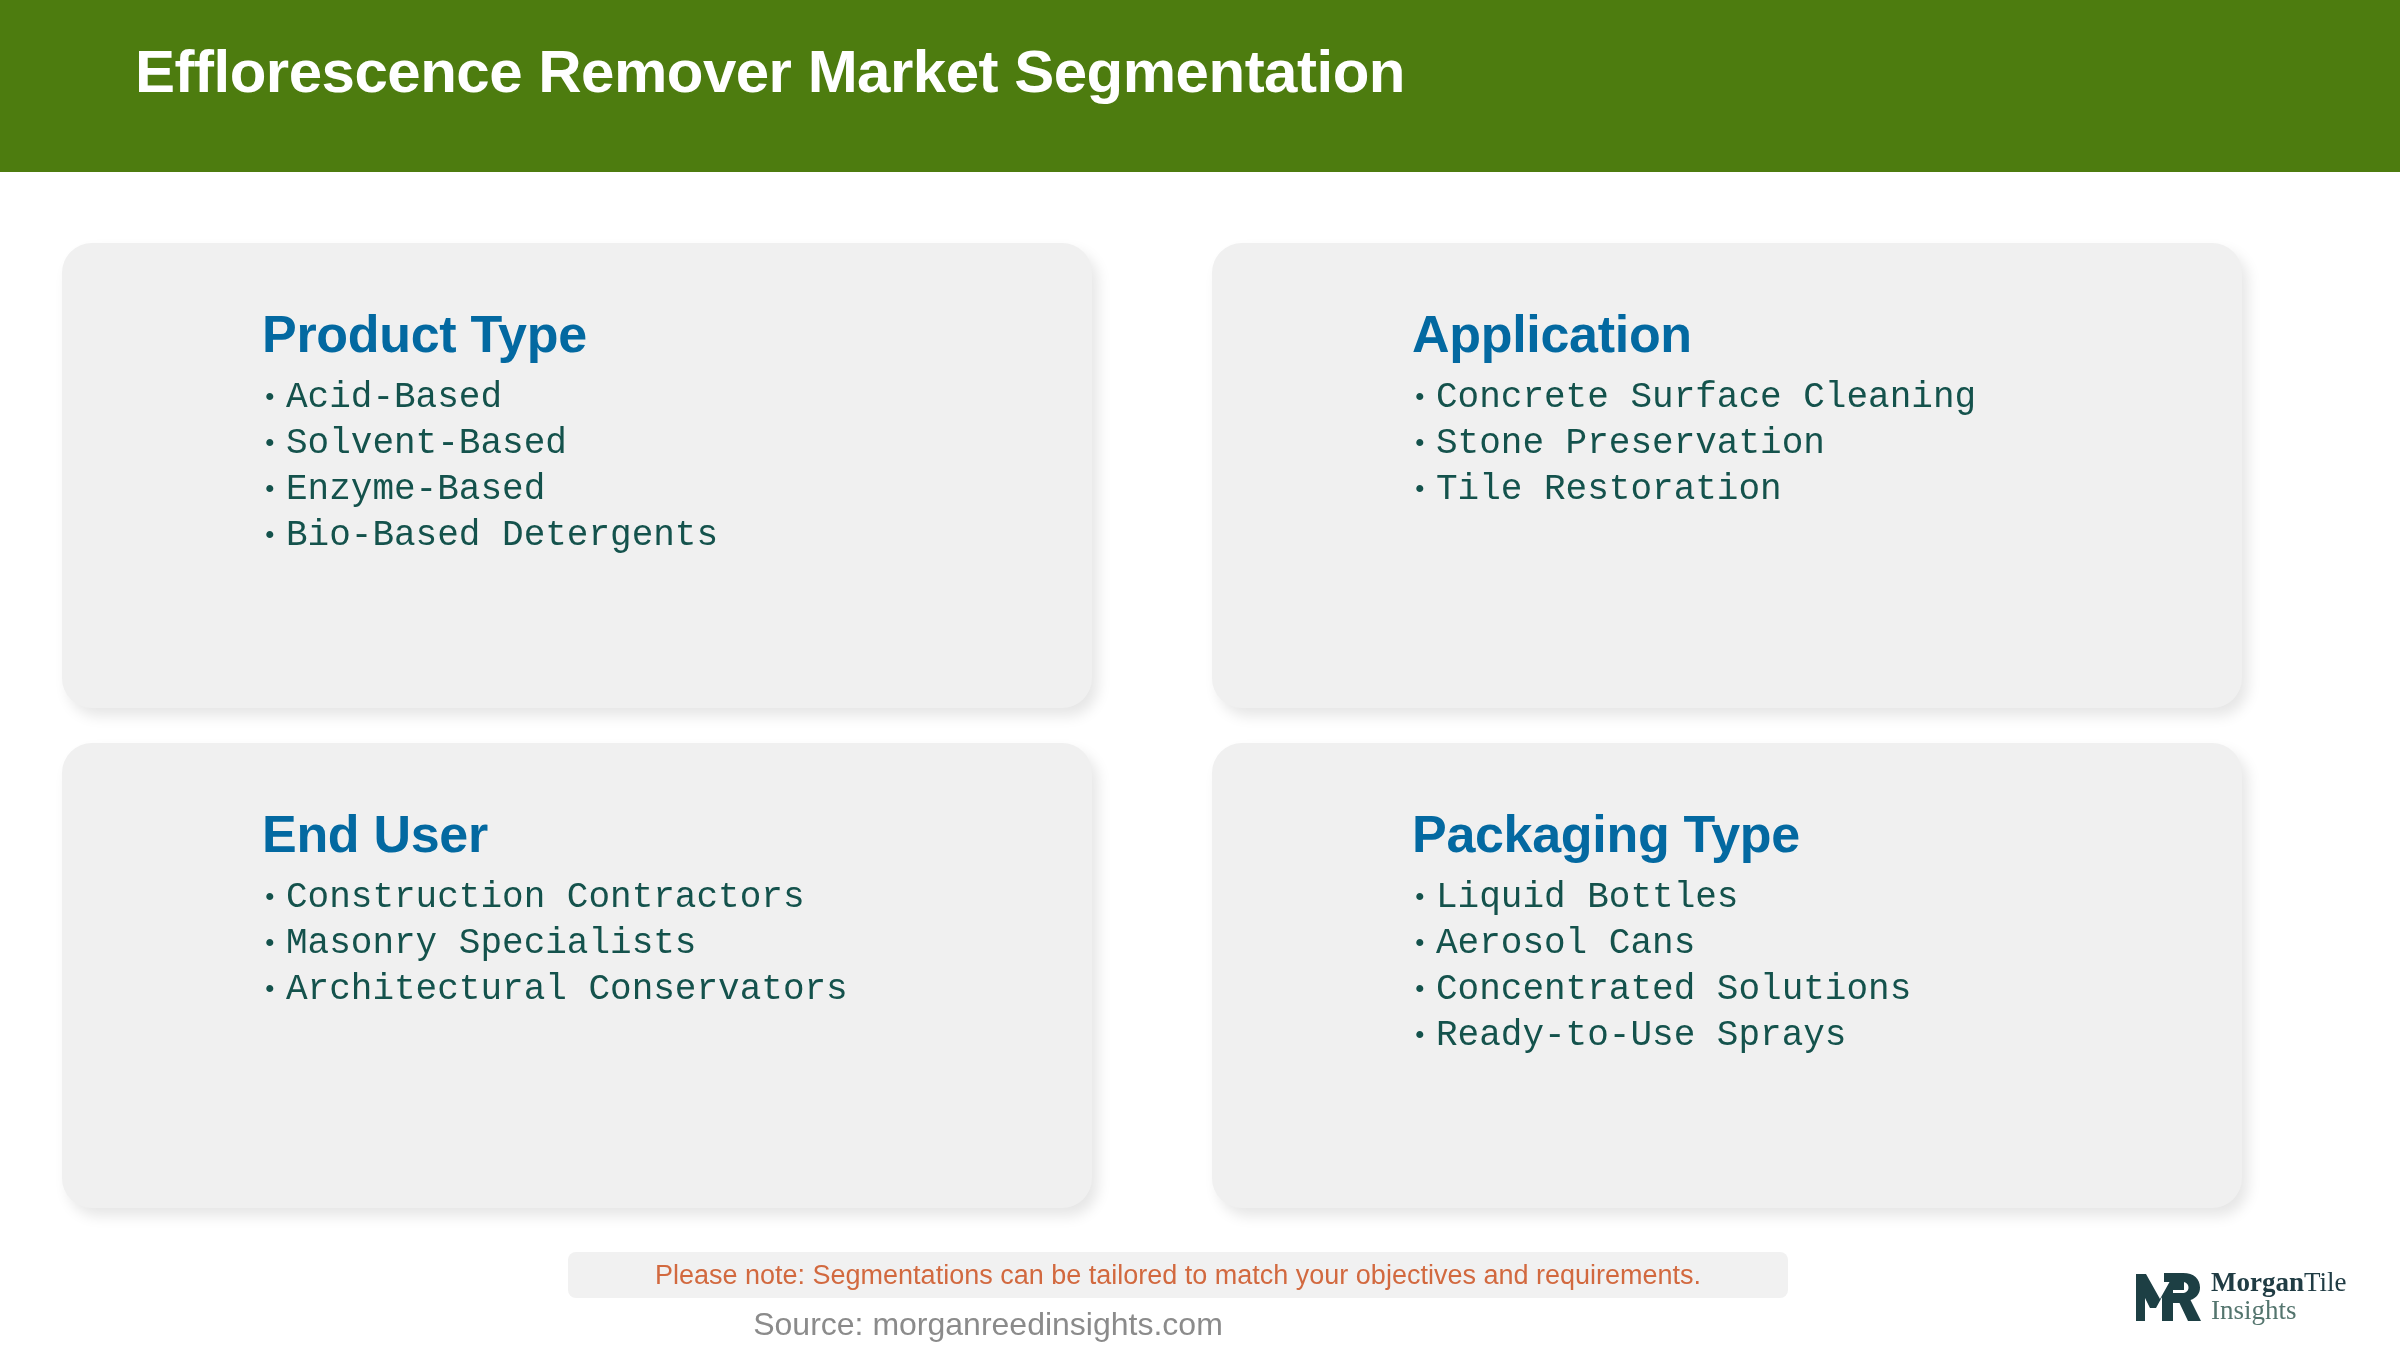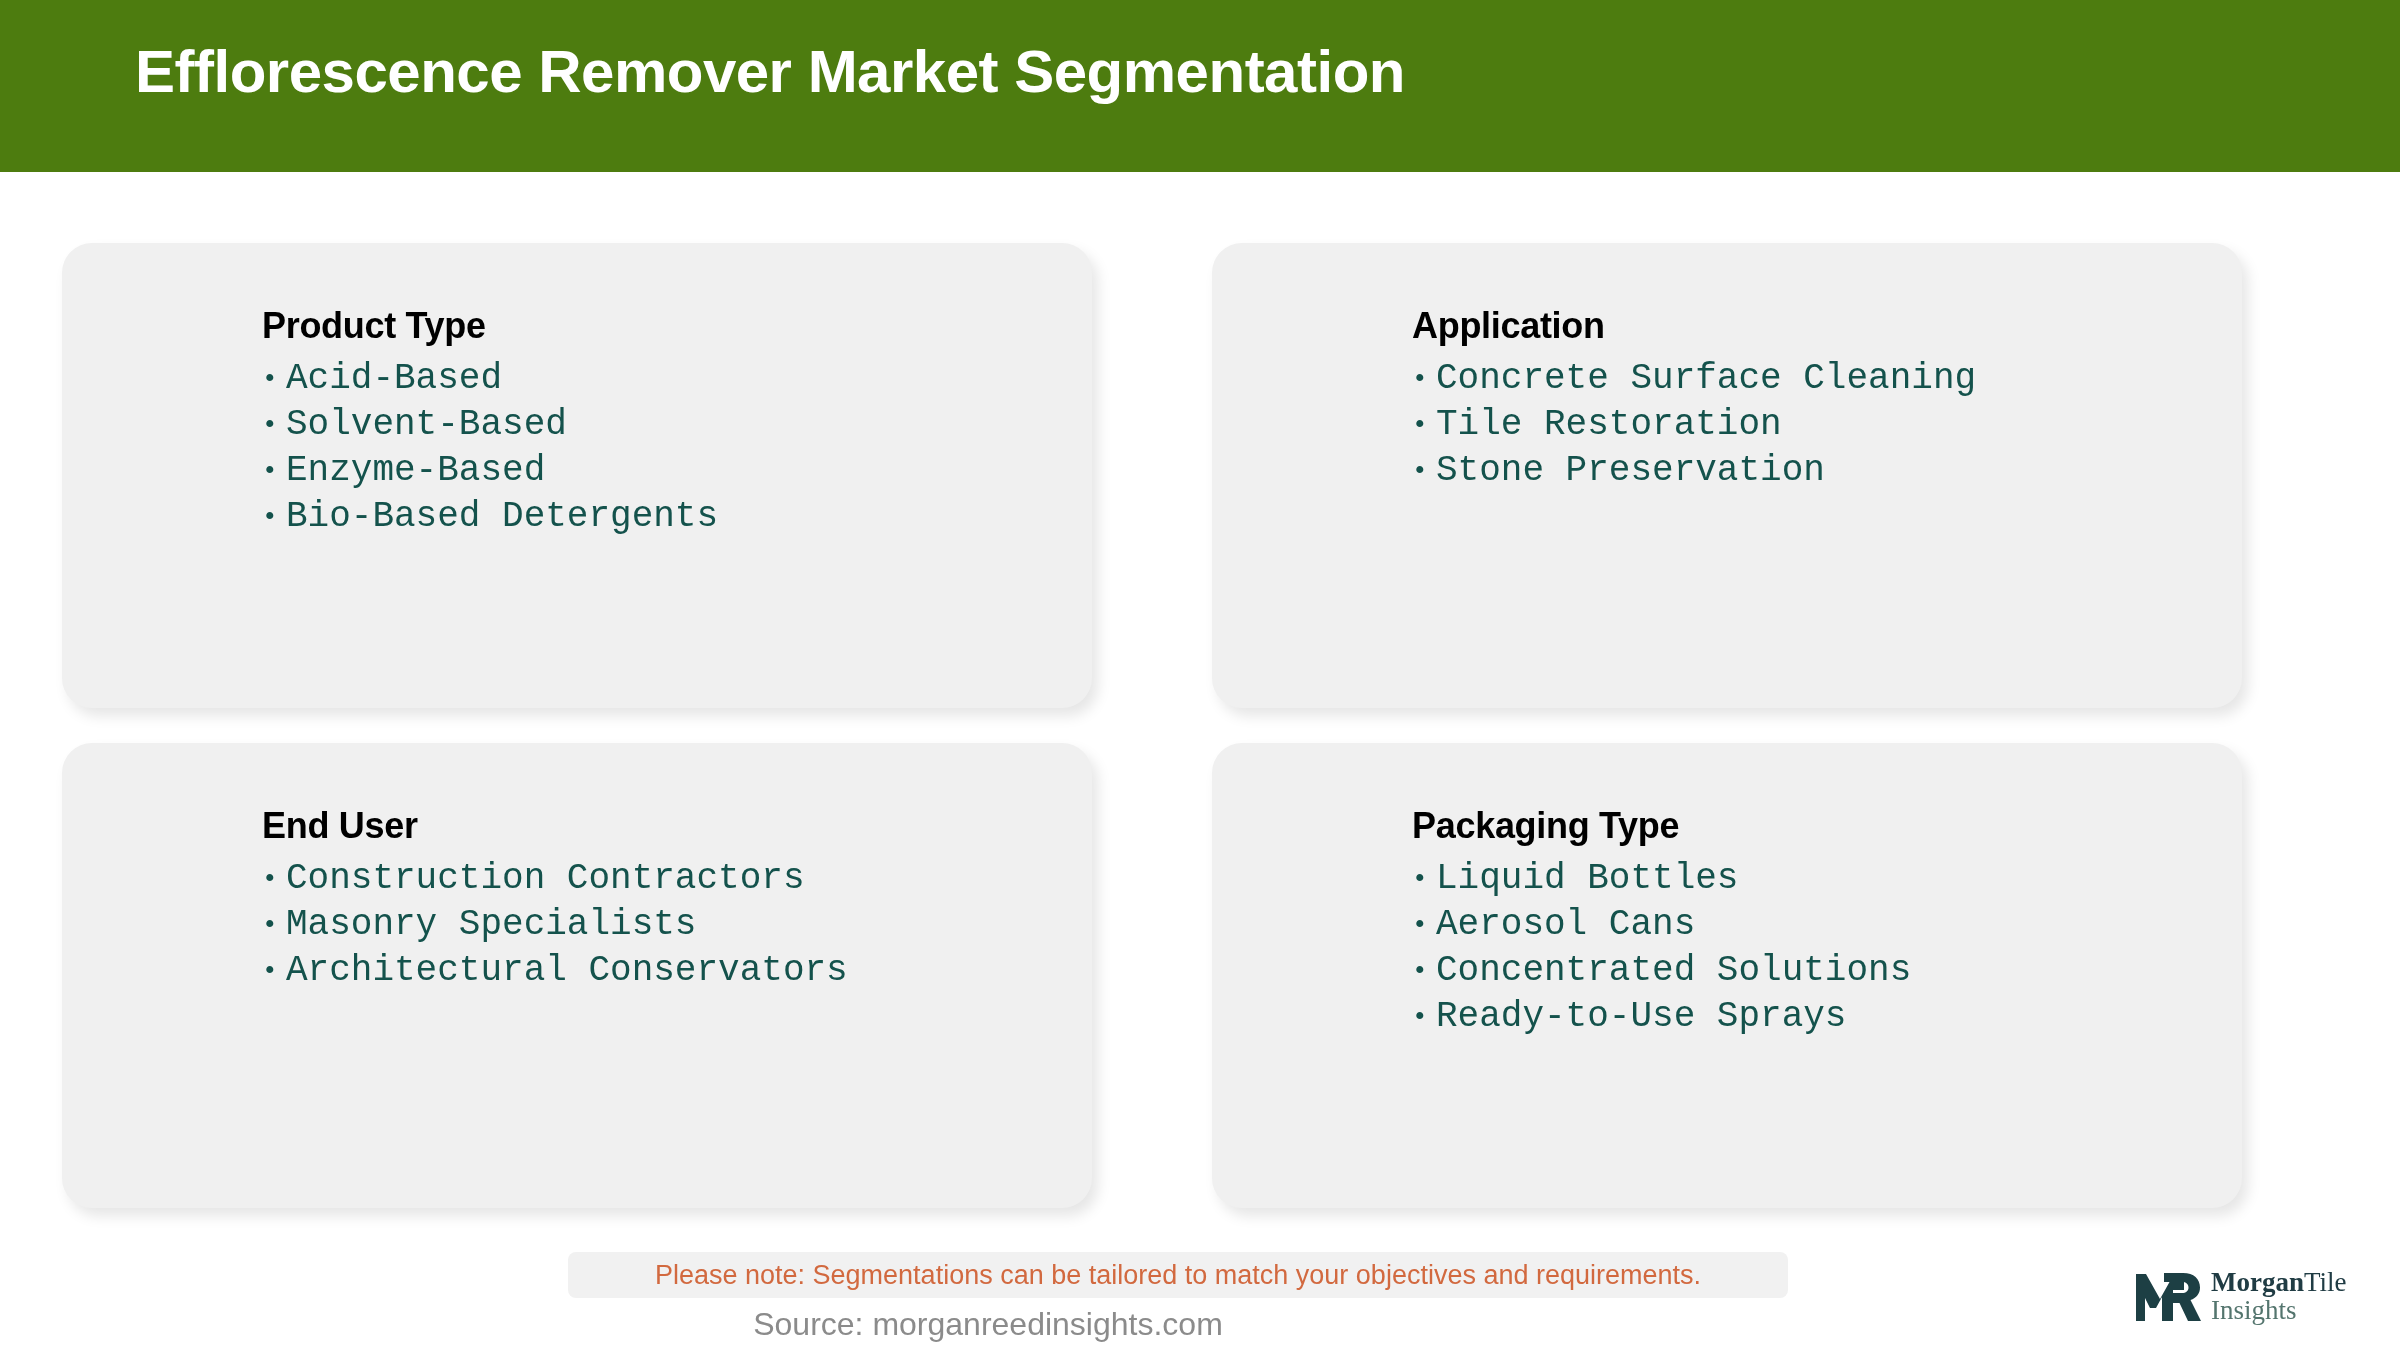--- a/index.html
+++ b/index.html
@@ -52,23 +52,23 @@
   }
   .card {
     background: #f0f0f0;
     border-radius: 30px;
     box-shadow: 6px 8px 14px rgba(0,0,0,0.10);
     box-sizing: border-box;
     padding: 62px 0 0 200px;
     position: relative;
   }
   .card-title {
-    font-size: 36px;
+    font-size: 52px;
     font-weight: bold;
-    color: #000000;
+    color: #0369a1;
     margin: 0 0 10px 0;
     letter-spacing: -0.3px;
     line-height: 1.15;
     white-space: nowrap;
   }
   .card-list {
     list-style: none;
     margin: 0;
     padding: 0;
     font-family: Liberation Mono, monospace;
@@ -174,22 +174,22 @@
       <li>Solvent-Based</li>
       <li>Enzyme-Based</li>
       <li>Bio-Based Detergents</li>
     </ul>
   </div>
 
   <div class="card">
     <div class="card-title">Application</div>
     <ul class="card-list">
       <li>Concrete Surface Cleaning</li>
+      <li>Stone Preservation</li>
       <li>Tile Restoration</li>
-      <li>Stone Preservation</li>
     </ul>
   </div>
 
   <div class="card">
     <div class="card-title">End User</div>
     <ul class="card-list">
       <li>Construction Contractors</li>
       <li>Masonry Specialists</li>
       <li>Architectural Conservators</li>
     </ul>

